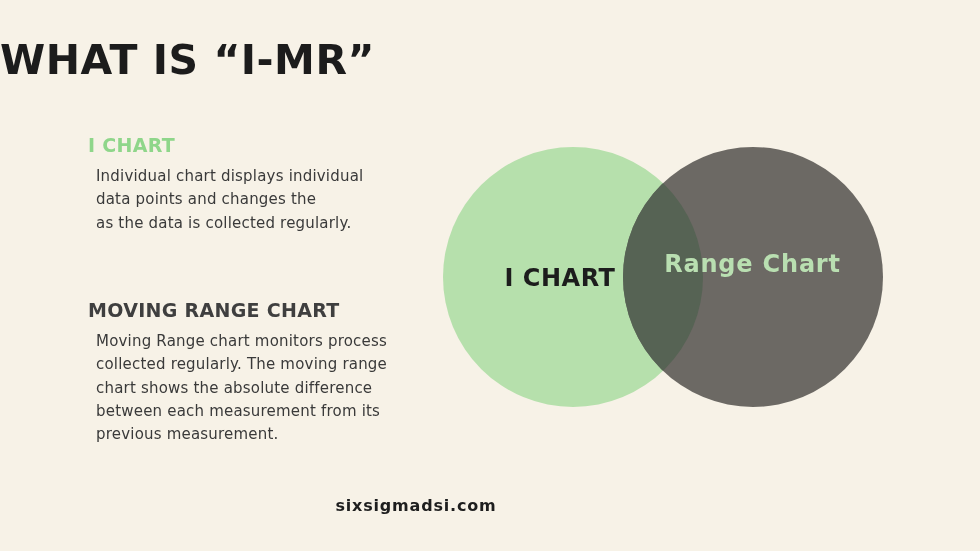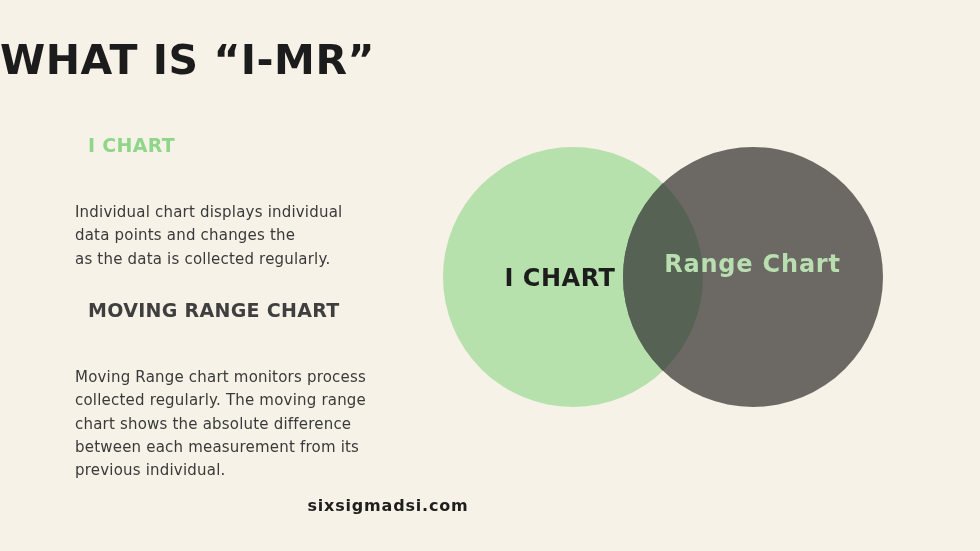--- a/index.html
+++ b/index.html
@@ -26,27 +26,26 @@
       left: 88px;
       font-weight: bold;
       font-size: 19px;
       letter-spacing: 0.3px;
       line-height: 24px;
     }
     .h-ichart { top: 133px; color: #8fd68a; }
     .h-mr { top: 298px; color: #3f3f3f; }
     .para {
       position: absolute;
-      left: 75px;
+      left: 96px;
       width: 320px;
       font-size: 15px;
       line-height: 23.3px;
       color: #3a3a3a;
       letter-spacing: 0.2px;
-      margin-top: 36px;
     }
     .p-ichart { top: 165px; width: 300px; }
     .p-mr { top: 330px; width: 315px; }
 
     .venn { position: absolute; left: 0; top: 0; width: 980px; height: 551px; }
 
     .venn-label {
       position: absolute;
       font-weight: bold;
       text-align: center;
@@ -63,41 +62,42 @@
     }
     .footer {
       position: absolute;
       top: 495px; left: 0; width: 776px;
       text-align: center;
       font-weight: bold;
       font-size: 16px;
       letter-spacing: 0.8px;
       color: #1e1e1e;
       line-height: 22px;
+      padding-left: 28px;
     }
   </style>
 </head>
 <body>
 
 <div class="title">WHAT IS “I-MR”</div>
 
 <div class="section-heading h-ichart">I CHART</div>
 <div class="para p-ichart">
   <div>Individual chart displays individual</div>
   <div>data points and changes the</div>
   <div>as the data is collected regularly.</div>
 </div>
 
 <div class="section-heading h-mr">MOVING RANGE CHART</div>
 <div class="para p-mr">
   <div>Moving Range chart monitors process</div>
   <div>collected regularly. The moving range</div>
   <div>chart shows the absolute difference</div>
   <div>between each measurement from its</div>
-  <div>previous individual.</div>
+  <div>previous measurement.</div>
 </div>
 
 <svg class="venn" width="980" height="551" viewBox="0 0 980 551">
   <defs>
     <clipPath id="clipLeft">
       <circle cx="573" cy="277" r="130"></circle>
     </clipPath>
   </defs>
   <circle cx="573" cy="277" r="130" fill="#b6e0ac"></circle>
   <circle cx="753" cy="277" r="130" fill="#6c6964"></circle>

